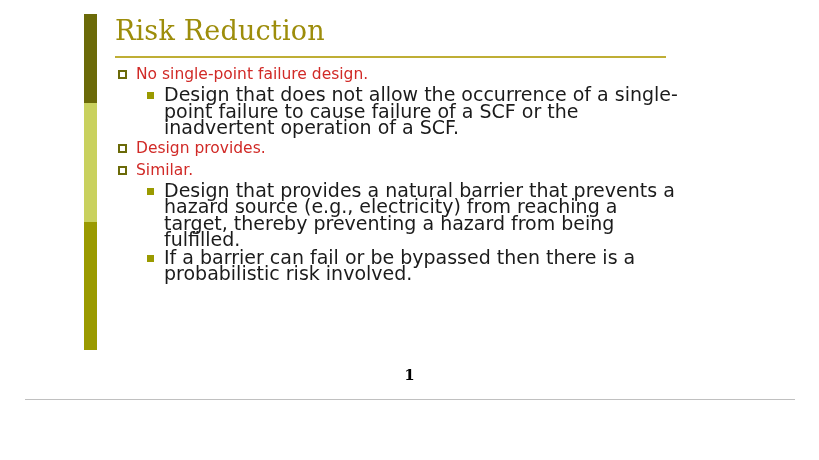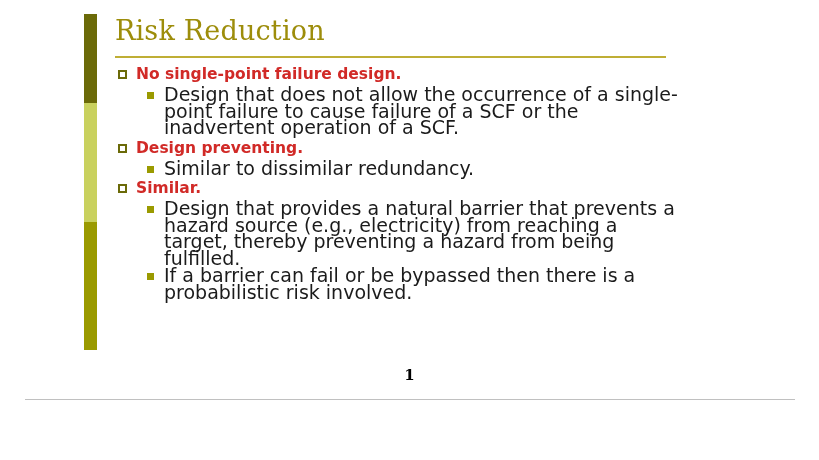--- a/index.html
+++ b/index.html
@@ -82,21 +82,21 @@
     box-sizing: border-box;
     border: 2px solid #6b6a08;
     background: #ffffff;
     margin-top: 6px;
     margin-right: 9px;
   }
   .l1-text {
     font-size: 15.5px;
     line-height: 21px;
     color: #d12a27;
-    font-weight: 700;
+    font-weight: 400;
   }
 
   
   .l2-list {
     margin: 1px 0 2px 0;
     padding: 0;
   }
   .l2-item {
     display: flex;
     align-items: flex-start;
@@ -164,27 +164,21 @@
         <div class="l2-item">
           <span class="l2-bullet"></span>
           <span class="l2-text">Design that does not allow the occurrence of a single-point failure to cause failure of a SCF or the inadvertent operation of a SCF.</span>
         </div>
       </div>
     </div>
 
     <div class="group">
       <div class="l1-item">
         <span class="l1-bullet"></span>
-        <span class="l1-text">Design preventing.</span>
-      </div>
-      <div class="l2-list">
-        <div class="l2-item">
-          <span class="l2-bullet"></span>
-          <span class="l2-text">Similar to dissimilar redundancy.</span>
-        </div>
+        <span class="l1-text">Design provides.</span>
       </div>
     </div>
 
     <div class="group">
       <div class="l1-item">
         <span class="l1-bullet"></span>
         <span class="l1-text">Similar.</span>
       </div>
       <div class="l2-list">
         <div class="l2-item">

